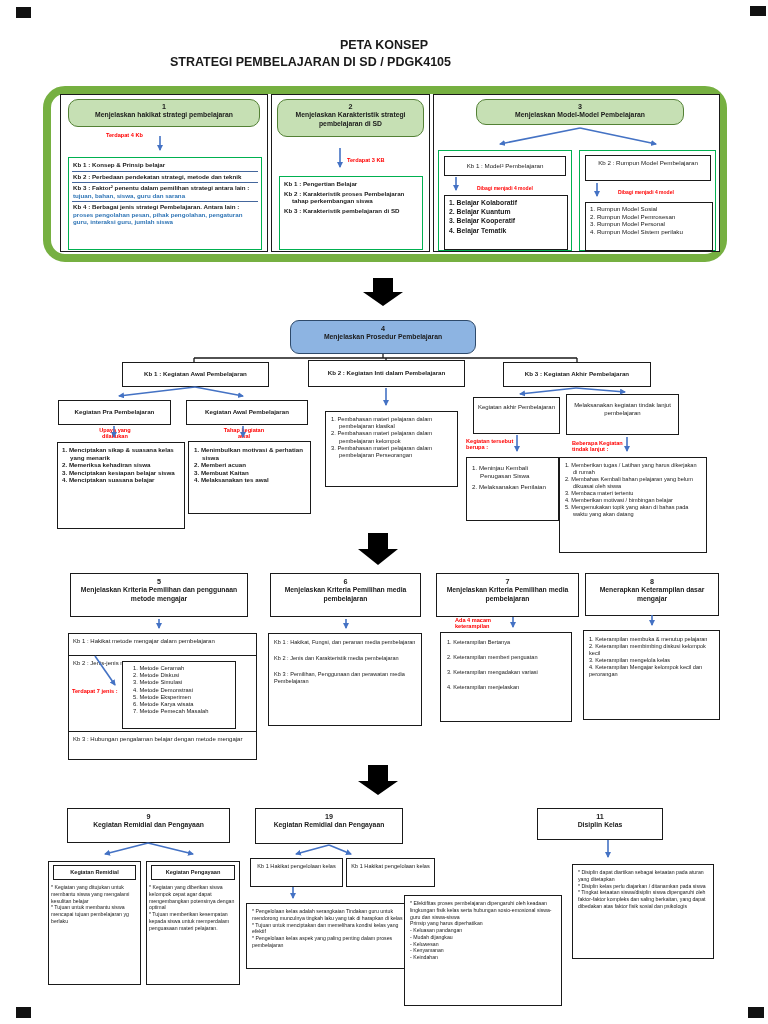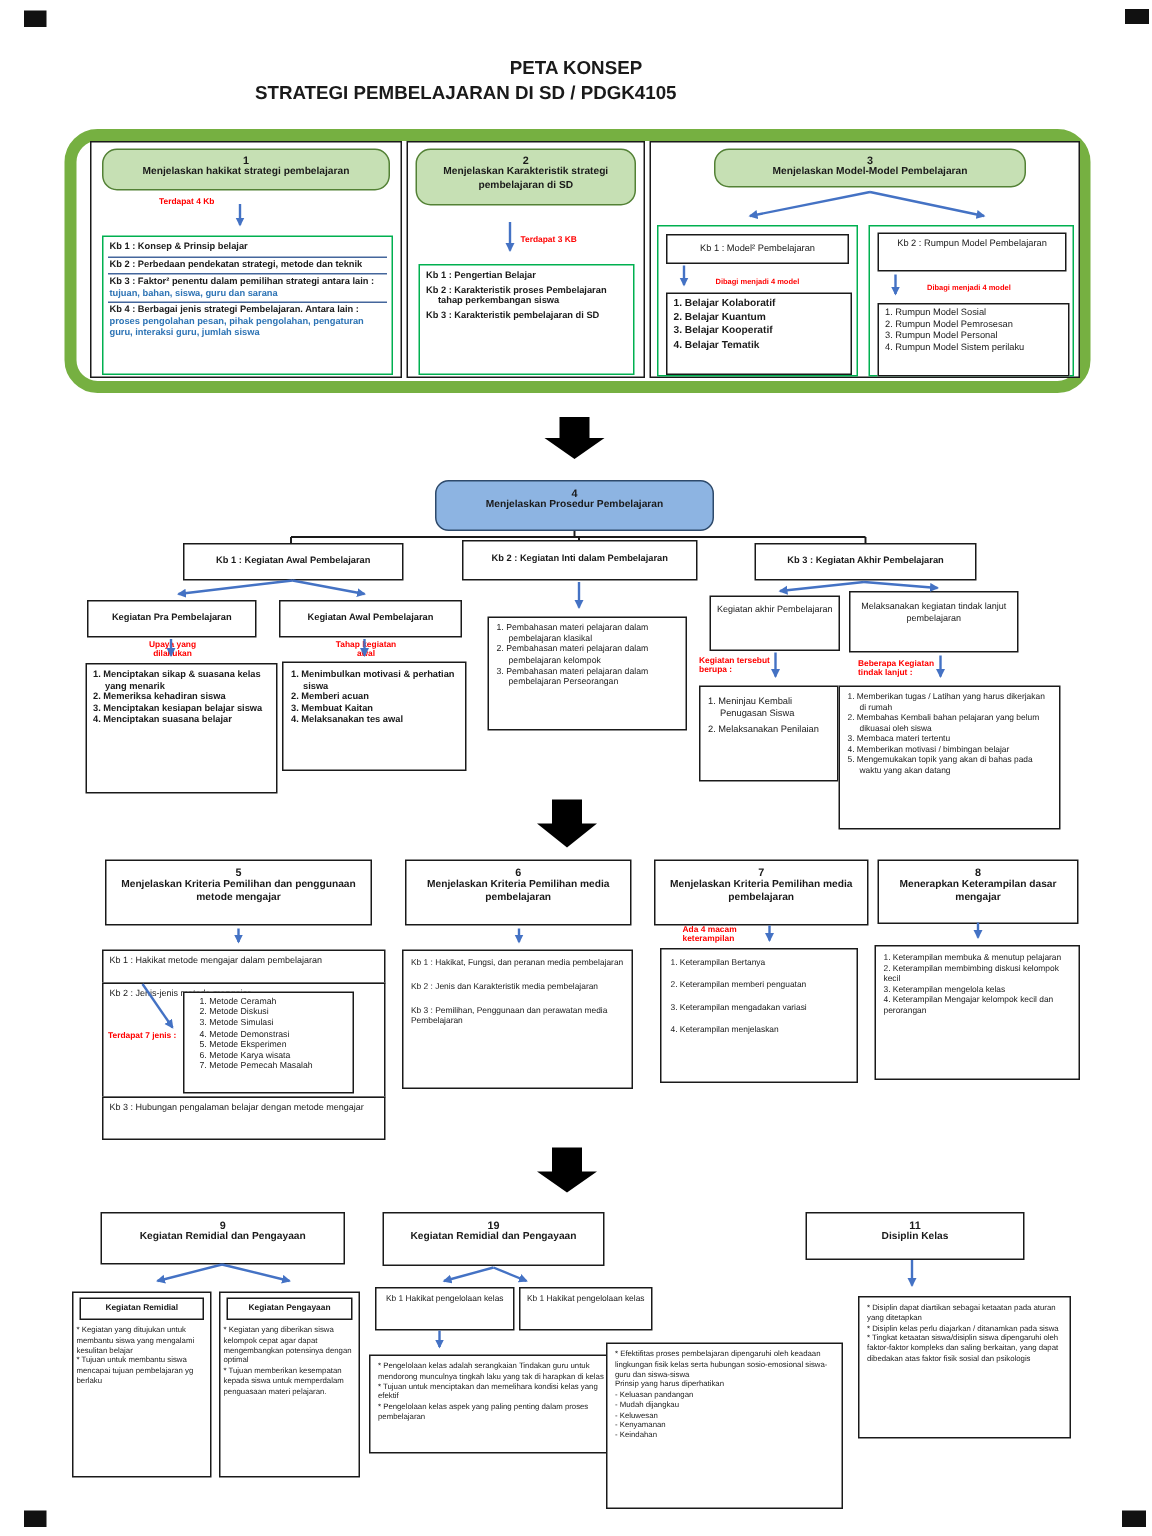--- a/index.html
+++ b/index.html
@@ -220,21 +220,21 @@
 * Tujuan untuk menciptakan dan memelihara kondisi kelas yang efektif
 * Pengelolaan kelas aspek yang paling penting dalam proses pembelajaran</div>
   <div class="abs box clip xxs pre" style="left:404px;top:895px;width:158px;height:111px;padding:4px 5px">* Efektifitas proses pembelajaran dipengaruhi oleh keadaan lingkungan fisik kelas serta hubungan sosio-emosional siswa-guru dan siswa-siswa
 Prinsip yang harus diperhatikan
 - Keluasan pandangan
 - Mudah dijangkau
 - Keluwesan
 - Kenyamanan
 - Keindahan</div>
 
-  <div class="abs whead" style="left:537px;top:808px;width:146px;height:32px">
+  <div class="abs whead" style="left:537px;top:808px;width:126px;height:32px">
     <span class="num">11</span>
     <span>Disiplin Kelas</span>
   </div>
   <div class="abs box clip xxs pre" style="left:572px;top:864px;width:142px;height:95px;padding:4px 5px">* Disiplin dapat diartikan sebagai ketaatan pada aturan yang ditetapkan
 * Disiplin kelas perlu diajarkan / ditanamkan pada siswa
 * Tingkat ketaatan siswa/disiplin siswa dipengaruhi oleh faktor-faktor kompleks dan saling berkaitan, yang dapat dibedakan atas faktor fisik sosial dan psikologis</div>
 
   <svg id="connector-layer" width="768" height="1024" viewBox="0 0 768 1024">
     <defs>
       <marker id="ab" markerWidth="7" markerHeight="7" refX="5" refY="3" orient="auto" markerUnits="userSpaceOnUse">

